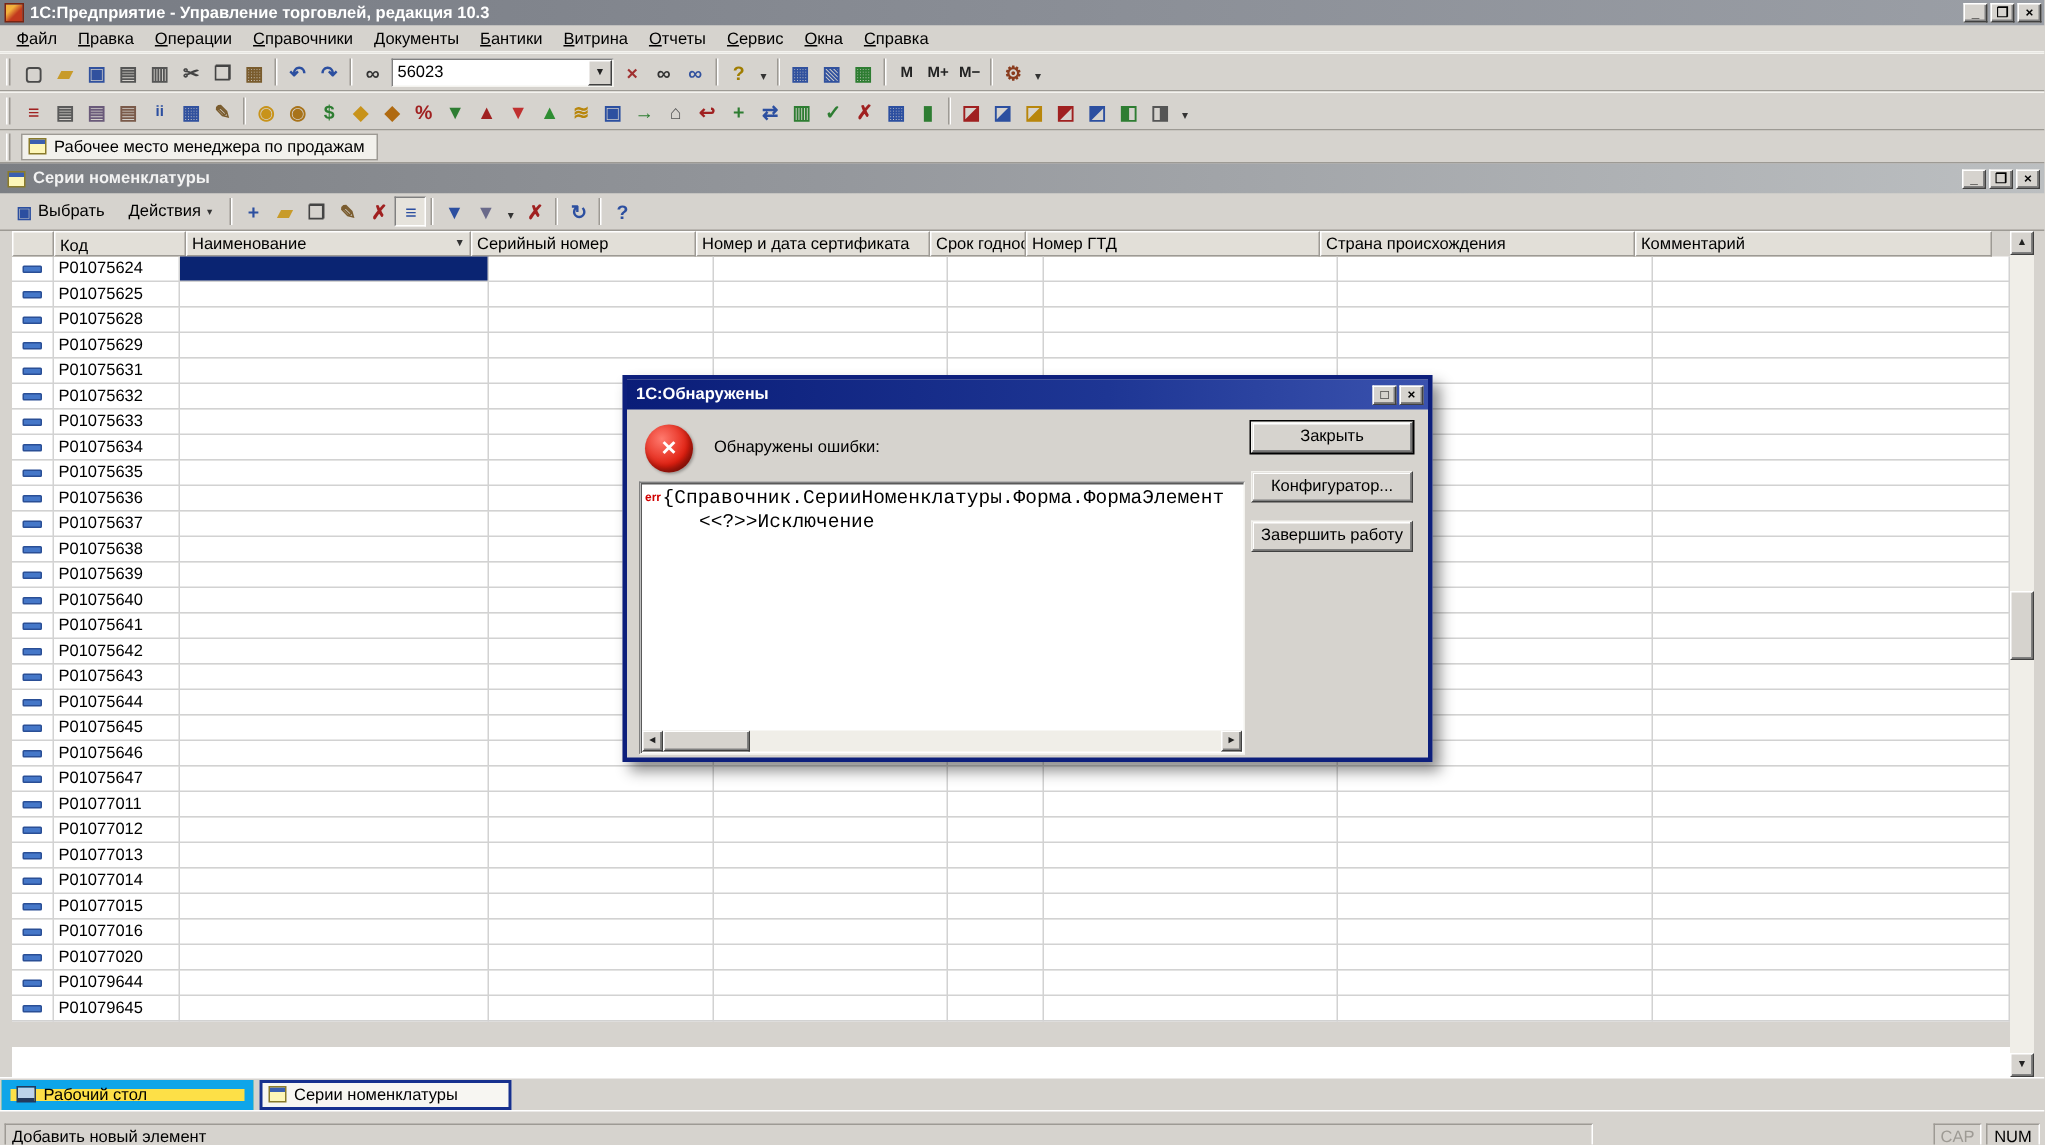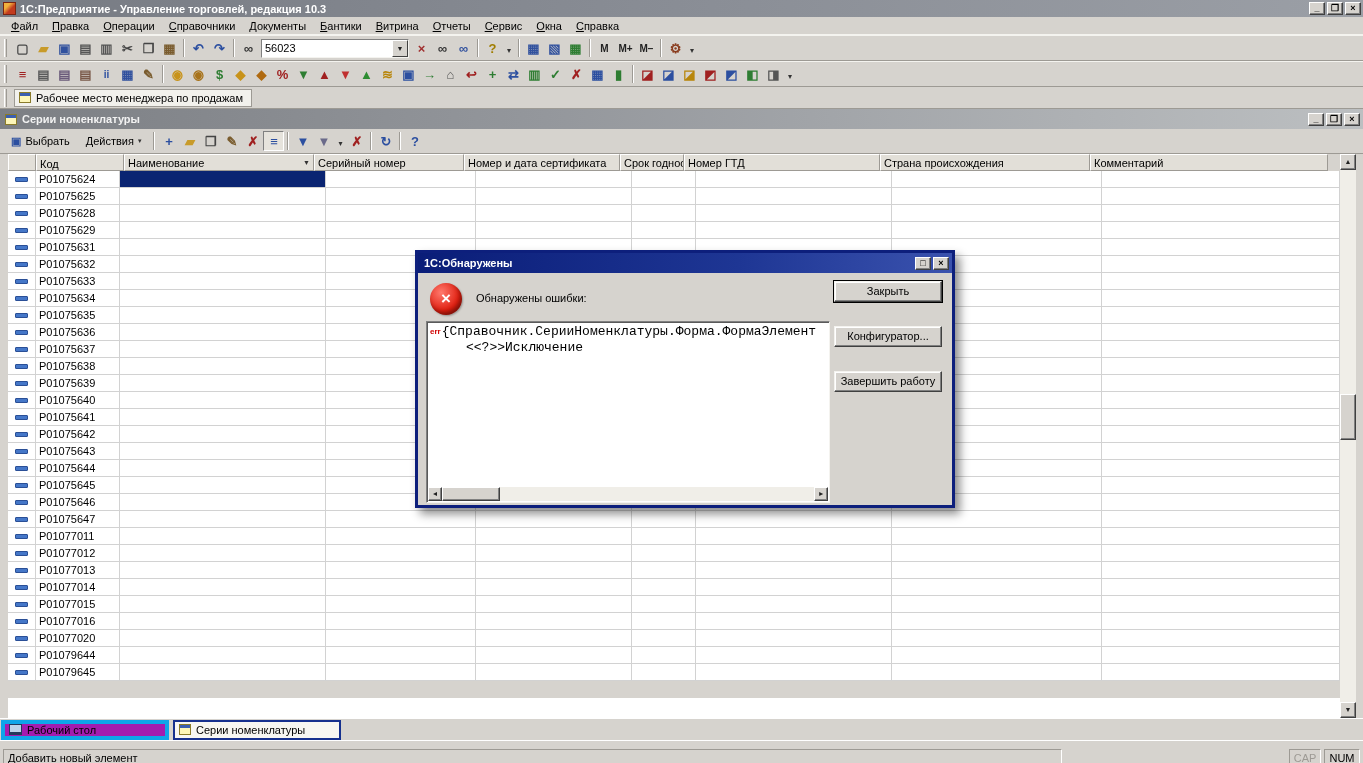--- a/index.html
+++ b/index.html
@@ -57,40 +57,40 @@
   .td.icon-cell{justify-content:center;padding:0;}
   .item-dash{width:13px;height:5px;background:#4577c8;border:1px solid #2a4f96;border-radius:1px;}
   .td.selected{background:#0a2472;}
   .table-fill{position:absolute;left:8px;top:544px;width:1332px;height:20px;background:#fff;}
   .vscroll{position:absolute;left:1340px;top:0;width:16px;height:564px;background:#f0eee8;}
   .vs-btn{position:absolute;left:0;width:16px;height:16px;background:#d6d3ce;border:1px solid;border-color:#fff #404040 #404040 #fff;box-shadow:inset -1px -1px 0 #808080;font-size:7px;text-align:center;line-height:14px;color:#222;}
   .vs-thumb{position:absolute;left:0;top:240px;width:16px;height:46px;background:#d6d3ce;border:1px solid;border-color:#fff #404040 #404040 #fff;box-shadow:inset -1px -1px 0 #808080;}
 
   
   .bottom-tabs{height:22px;background:#d6d3ce;display:flex;align-items:center;padding-left:1px;border-top:1px solid #fff;}
-  .btab{display:flex;align-items:center;height:20px;min-width:168px;padding:0 10px 0 4px;margin-right:4px;border:4px solid #0ea5e9;background:#a21caf;}
+  .btab{display:flex;align-items:center;height:20px;min-width:168px;padding:0 10px 0 4px;margin-right:4px;border:6px solid #0ea5e9;background:#fde047;}
   .btab.active{background:#f7f6f2;border:2px solid #16308e;}
 
   
   .statusbar{height:34px;background:#d6d3ce;display:flex;align-items:center;padding:2px 3px;gap:3px;border-top:1px solid #fff;}
   .sb-panel{height:18px;border:1px solid;border-color:#9d9a94 #fff #fff #9d9a94;display:flex;align-items:center;padding:0 4px;}
   .sb-hint{flex:1;}
   .sb-lang{width:30px;justify-content:center;margin-top:44px;}
   .sb-gap{width:188px;height:18px;}
   .sb-cap{width:32px;justify-content:center;color:#9d9a94;}
   .sb-num{width:36px;justify-content:center;}
 
   
   .dialog{position:absolute;left:415px;top:250px;width:540px;height:258px;background:#d6d3ce;border:3px solid #0d1f7c;box-shadow:5px 6px 9px rgba(0,0,0,0.45);z-index:50;}
   .dlg-titlebar{height:20px;background:linear-gradient(90deg,#0a1d78,#1e3694 60%,#3a52ae);display:flex;align-items:center;padding:0 3px;color:#fff;font-weight:bold;}
   .dlg-title-text{flex:1;padding-left:3px;}
   .dlg-body{position:relative;height:232px;}
   .dlg-error-icon{position:absolute;left:12px;top:10px;width:32px;height:32px;border-radius:50%;background:radial-gradient(circle at 35% 30%,#ff7a6e,#e01f10 60%,#9c1108);display:flex;align-items:center;justify-content:center;color:#fff;font-size:17px;font-weight:bold;box-shadow:inset -2px -3px 4px rgba(0,0,0,0.35),1px 1px 2px rgba(0,0,0,0.3);}
   .dlg-message{position:absolute;left:58px;top:19px;}
-  .dlg-buttons{position:absolute;right:10px;top:8px;display:flex;flex-direction:column;gap:24px;}
+  .dlg-buttons{position:absolute;right:10px;top:8px;display:flex;flex-direction:column;gap:12px;}
   .dlg-button{width:108px;height:21px;background:#d6d3ce;border:1px solid;border-color:#f4f3ef #404040 #404040 #f4f3ef;box-shadow:inset -1px -1px 0 #808080,inset 1px 1px 0 #fff;text-align:center;line-height:19px;cursor:default;}
   .dlg-button.default{outline:1px solid #000;}
   .dlg-text{position:absolute;left:8px;top:48px;width:404px;height:182px;background:#fff;border:1px solid;border-color:#808080 #f4f3ef #f4f3ef #808080;box-shadow:inset 1px 1px 0 #5a5a5a;font-family:"Liberation Mono",monospace;font-size:13px;line-height:16px;padding:2px 2px 16px 3px;overflow:hidden;}
   .err-marker{color:#d00000;font-size:8px;vertical-align:top;margin-right:1px;font-family:"Liberation Sans",sans-serif;font-weight:bold;}
   .dlg-line2{margin-left:36px;}
   .dlg-hscroll{position:absolute;left:1px;bottom:1px;width:400px;height:14px;background:#f0eee8;display:flex;}
   .hs-btn{width:14px;height:14px;background:#d6d3ce;border:1px solid;border-color:#fff #404040 #404040 #fff;box-shadow:inset -1px -1px 0 #808080;font-size:7px;line-height:12px;text-align:center;color:#222;flex:none;}
   .hs-thumb{width:58px;height:14px;background:#d6d3ce;border:1px solid;border-color:#fff #404040 #404040 #fff;box-shadow:inset -1px -1px 0 #808080;flex:none;}
   .hs-track{flex:1;}
 </style>

